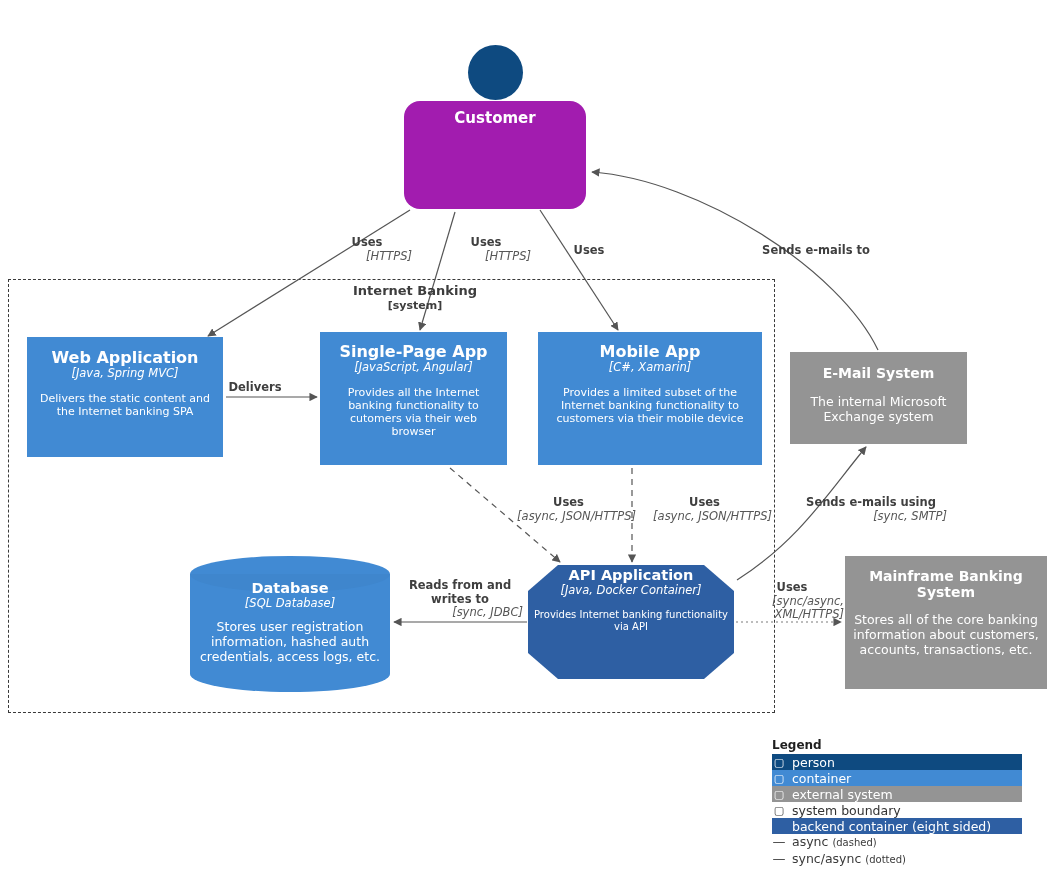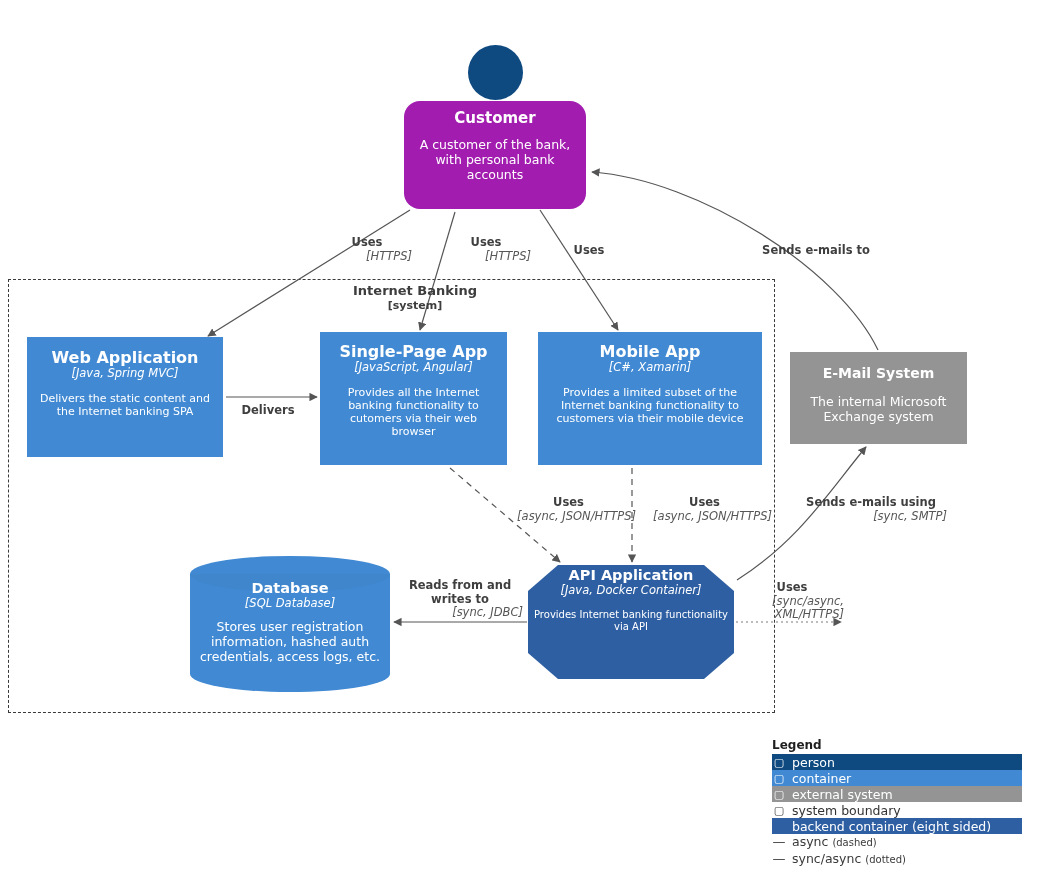--- a/index.html
+++ b/index.html
@@ -119,21 +119,20 @@
 
   <div id="boundary-internet-banking"></div>
   <div id="boundary-label">
     <div class="b-name">Internet Banking</div>
     <div class="b-type">[system]</div>
   </div>
 
   <div id="person-head"></div>
   <div class="node" id="person-customer">
     <div class="n-title">Customer</div>
-    <div class="n-desc">A customer of the bank, with personal bank accounts</div>
   </div>
 
   <div class="node container-node" id="node-web-application">
     <div class="n-title">Web Application</div>
     <div class="n-tech">[Java, Spring MVC]</div>
     <div class="n-desc">Delivers the static content and the Internet banking SPA</div>
   </div>
 
   <div class="node container-node" id="node-single-page-app">
     <div class="n-title">Single-Page App</div>
@@ -145,20 +144,24 @@
     <div class="n-title">Mobile App</div>
     <div class="n-tech">[C#, Xamarin]</div>
     <div class="n-desc">Provides a limited subset of the Internet banking functionality to customers via their mobile device</div>
   </div>
 
   <div class="node ext-node" id="node-email-system">
     <div class="n-title">E-Mail System</div>
     <div class="n-desc">The internal Microsoft Exchange system</div>
   </div>
 
+  <div class="node ext-node" id="node-mainframe">
+    <div class="n-title">Mainframe Banking System</div>
+    <div class="n-desc">Stores all of the core banking information about customers, accounts, transactions, etc.</div>
+  </div>
 
   <svg id="db-shape" class="db" viewBox="0 0 200 136" preserveAspectRatio="none">
     <path d="M0,18 a100,18 0 0 1 200,0 L200,118 a100,18 0 0 1 -200,0 Z" fill="#418ad3"></path>
     <path d="M0,18 a100,18 0 0 0 200,0" fill="#3f86cd"></path>
   </svg>
   <div class="node" id="node-database">
     <div class="n-title">Database</div>
     <div class="n-tech">[SQL Database]</div>
     <div class="n-desc">Stores user registration information, hashed auth credentials, access logs, etc.</div>
   </div>
@@ -181,21 +184,21 @@
     <div class="e-tech">[HTTPS]</div>
   </div>
   <div class="edge-label" style="left:544px;top:244px;width:90px;">
     <div class="e-name">Uses</div>
     <div class="e-tech"></div>
   </div>
   <div class="edge-label" style="left:731px;top:244px;width:170px;">
     <div class="e-name">Sends e-mails to</div>
     <div class="e-tech"></div>
   </div>
-  <div class="edge-label" style="left:223px;top:381px;width:90px;margin-top:23px;">
+  <div class="edge-label" style="left:210px;top:381px;width:90px;">
     <div class="e-name">Delivers</div>
     <div class="e-tech"></div>
   </div>
   <div class="edge-label" style="left:501px;top:496px;width:135px;">
     <div class="e-name">Uses</div>
     <div class="e-tech">[async, JSON/HTTPS]</div>
   </div>
   <div class="edge-label" style="left:637px;top:496px;width:135px;">
     <div class="e-name">Uses</div>
     <div class="e-tech">[async, JSON/HTTPS]</div>

